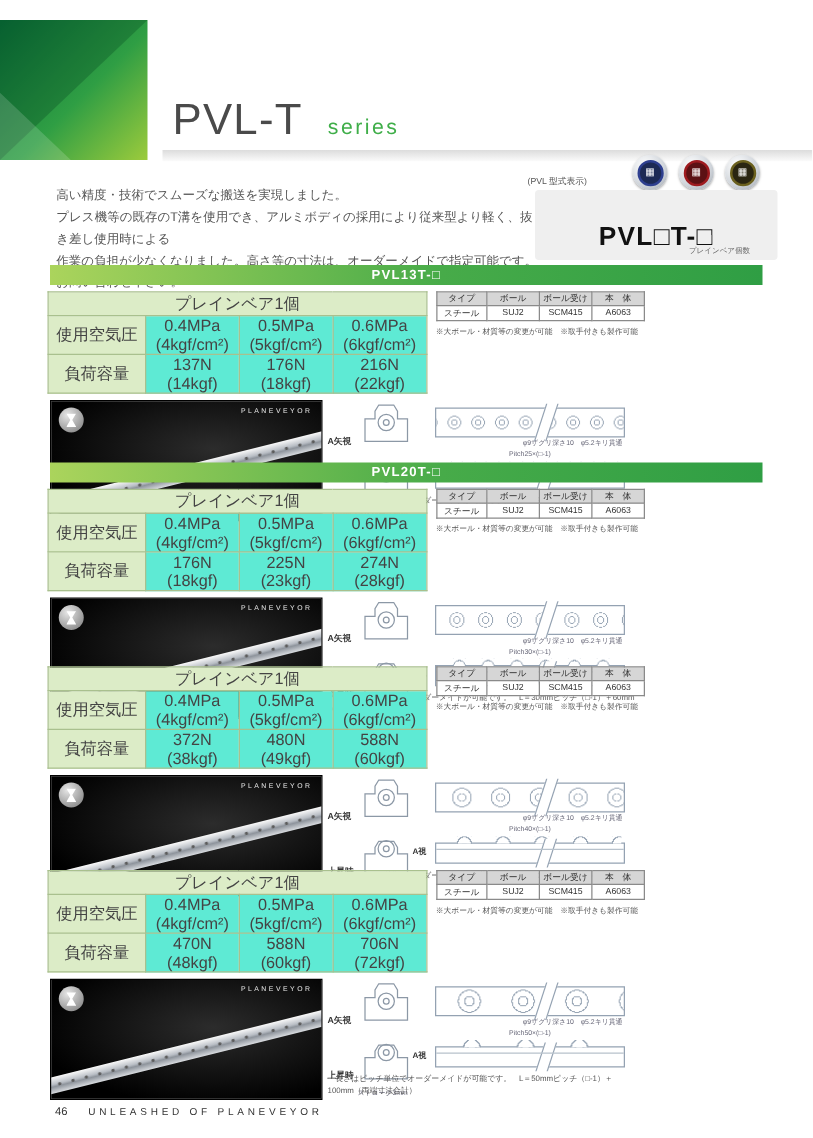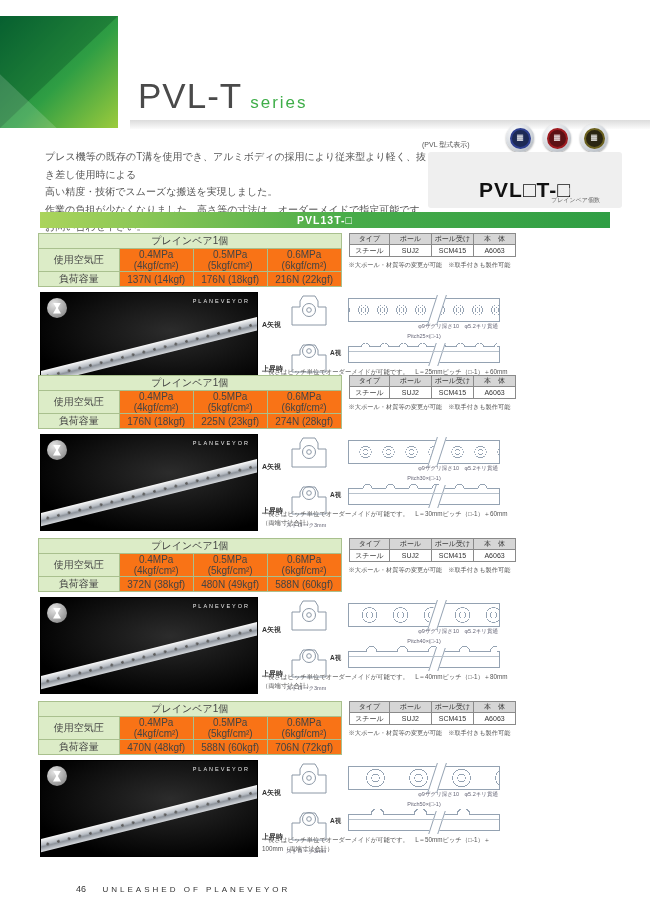--- a/index.html
+++ b/index.html
@@ -9,21 +9,21 @@
   
   .brand-graphic{position:absolute;left:0;top:16px;width:118px;height:112px;
     background:linear-gradient(315deg,#9ccb3c,#2f9e44 45%,#0a6e38);}
   .brand-graphic::before{content:'';position:absolute;inset:0;
     clip-path:polygon(0 0,100% 0,0 100%);background:rgba(0,60,30,.28);}
   .brand-graphic::after{content:'';position:absolute;inset:0;
     clip-path:polygon(0 52%,48% 100%,0 100%);background:rgba(255,255,255,.16);}
 
   .header-sub{position:absolute;left:140px;top:60px;font-size:11px;font-weight:bold;color:#333;}
   .header-title{position:absolute;left:138px;top:76px;font-size:35px;color:#4a4a4a;letter-spacing:1px;}
-  .header-title .series{font-size:17px;color:#3fae49;letter-spacing:2px;margin-left:8px;}
+  .header-title .series{font-size:17px;color:#3fae49;letter-spacing:2px;margin-left:20px;}
   .header-band{position:absolute;left:130px;right:0;top:120px;height:9px;
     background:linear-gradient(#dcdcdc,#fbfbfb);}
 
   .intro{position:absolute;left:45px;top:148px;font-size:10px;color:#555;line-height:1.75;width:390px;}
   .intro-note{font-size:6.5px;color:#888;margin-top:2px;line-height:1.3;}
 
   .badges{position:absolute;right:42px;top:124px;display:flex;gap:9px;}
   .badge{width:28px;height:28px;border-radius:50%;
     background:radial-gradient(circle at 35% 30%,#fff,#cfd4da 60%,#9aa0a8);
     display:flex;align-items:center;justify-content:center;box-shadow:0 1px 2px rgba(0,0,0,.35);}
@@ -38,22 +38,22 @@
 
   
   .sections{position:absolute;left:0;top:212px;width:516px;}
   .product{position:relative;height:158px;}
   .bar{margin-left:40px;width:570px;height:16px;color:#fff;font-weight:bold;font-size:10.5px;
     text-align:center;line-height:16px;letter-spacing:1px;
     background:linear-gradient(90deg,#abd45c,#47ab49 55%,#2f9e44);}
 
   .trow{margin-left:38px;margin-top:5px;display:flex;gap:7px;align-items:flex-start;}
   table{border-collapse:collapse;}
-  .spec{font-size:10px;color:#444;}
-  .spec td{border:1px solid #a9c08e;height:11px;padding:0 2px;text-align:center;background:#f97316;}
+  .spec{font-size:13px;color:#444;}
+  .spec td{border:1px solid #a9c08e;height:11px;padding:0 2px;text-align:center;background:#5eead4;}
   .spec .sphead{background:#dcecc7;}
   .spec .lbl{background:#dcecc7;width:84px;}
   .spec .val{width:72px;}
   .matwrap{font-size:7px;color:#555;}
   .mat{font-size:7px;color:#333;}
   .mat th{background:#d6d6d6;border:1px solid #8a8a8a;width:43px;height:10px;font-weight:normal;padding:0;}
   .mat td{border:1px solid #8a8a8a;height:11px;text-align:center;background:#fff;padding:0;}
   .mat-note{margin-top:4px;font-size:6.2px;color:#555;}
 
   .body-row{margin-left:40px;margin-top:5px;display:flex;}
@@ -93,39 +93,39 @@
   
   .s0 .topview{background-image:radial-gradient(circle,#fff 0 2px,#94a2b2 2px 2.6px,#fff 2.6px 4.7px,#94a2b2 4.7px 5.3px,transparent 5.4px);background-size:19px 100%;}
   .s1 .topview{background-image:radial-gradient(circle,#fff 0 2.3px,#94a2b2 2.3px 2.9px,#fff 2.9px 5.4px,#94a2b2 5.4px 6px,transparent 6.1px);background-size:23px 100%;}
   .s2 .topview{background-image:radial-gradient(circle,#fff 0 2.8px,#94a2b2 2.8px 3.5px,#fff 3.5px 7px,#94a2b2 7px 7.7px,transparent 7.8px);background-size:31px 100%;}
   .s3 .topview{background-image:radial-gradient(circle,#fff 0 3.4px,#94a2b2 3.4px 4.1px,#fff 4.1px 8.4px,#94a2b2 8.4px 9.2px,transparent 9.3px);background-size:43px 100%;}
   .s0 .sideview::before{background-image:radial-gradient(circle at 50% 100%,#fff 0 3.6px,#94a2b2 3.6px 4.4px,transparent 4.5px);background-size:19px 100%;}
   .s1 .sideview::before{background-image:radial-gradient(circle at 50% 100%,#fff 0 4.2px,#94a2b2 4.2px 5px,transparent 5.1px);background-size:23px 100%;}
   .s2 .sideview::before{background-image:radial-gradient(circle at 50% 100%,#fff 0 5px,#94a2b2 5px 5.9px,transparent 6px);background-size:31px 100%;}
   .s3 .sideview::before{background-image:radial-gradient(circle at 50% 100%,#fff 0 6px,#94a2b2 6px 7px,transparent 7.1px);background-size:43px 100%;}
 
-  .footer{position:absolute;left:44px;bottom:16px;font-size:9px;color:#333;margin-left:32px;}
+  .footer{position:absolute;left:44px;bottom:16px;font-size:9px;color:#333;}
   .footer .pg{margin-right:14px;}
   .footer .btx{letter-spacing:3px;font-size:8px;}
 </style>
 </head>
 <body>
 
 <div class="page">
 
   <div class="brand-graphic"></div>
 
   <div class="header-title">
     <span>PVL-T</span><span class="series">series</span>
   </div>
   <div class="header-band"></div>
 
   <div class="intro">
+    <div>高い精度・技術でスムーズな搬送を実現しました。</div>
     <div>プレス機等の既存のT溝を使用でき、アルミボディの採用により従来型より軽く、抜き差し使用時による</div>
-    <div>高い精度・技術でスムーズな搬送を実現しました。</div>
     <div>作業の負担が少なくなりました。高さ等の寸法は、オーダーメイドで指定可能です。お問い合わせ下さい。</div>
     <div class="intro-note">※押し上げ能力を従来の安全値を見た負荷容量から実測値に変更しました。</div>
   </div>
 
   <div class="badges">
       <span class="badge">
         <span class="badge-inner" style="border-color: rgb(46, 63, 143); background: rgb(29, 42, 85);">▦</span>
       </span>
       <span class="badge">
         <span class="badge-inner" style="border-color: rgb(158, 27, 32); background: rgb(92, 17, 20);">▦</span>
@@ -216,20 +216,23 @@
         <div class="aview">A視</div>
         <div class="sideview">
               <div class="break"></div>
             </div>
         <div class="length-note">・長さはピッチ単位でオーダーメイドが可能です。　L＝25mmピッチ（□-1）＋60mm（両端寸法合計）</div>
       </div>
     </div>
   </section>
 
   <section class="product s1">
+    <div class="bar">
+      <span>PVL20T-□</span>
+    </div>
     <div class="trow">
       <table class="spec">
         <tbody>
           <tr>
                 <td class="sphead" colspan="4">プレインベア1個</td>
               </tr>
           <tr>
             <td class="lbl">使用空気圧</td>
             <td class="val">0.4MPa (4kgf/cm²)</td>
             <td class="val">0.5MPa (5kgf/cm²)</td>

